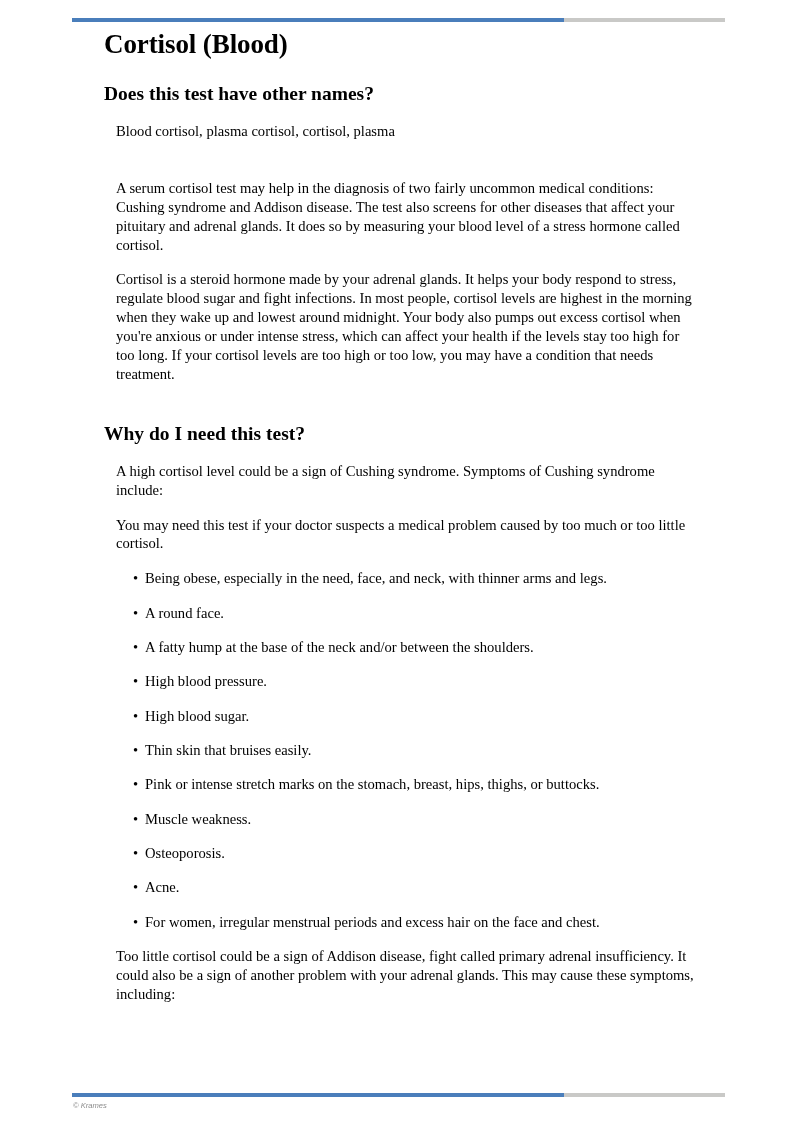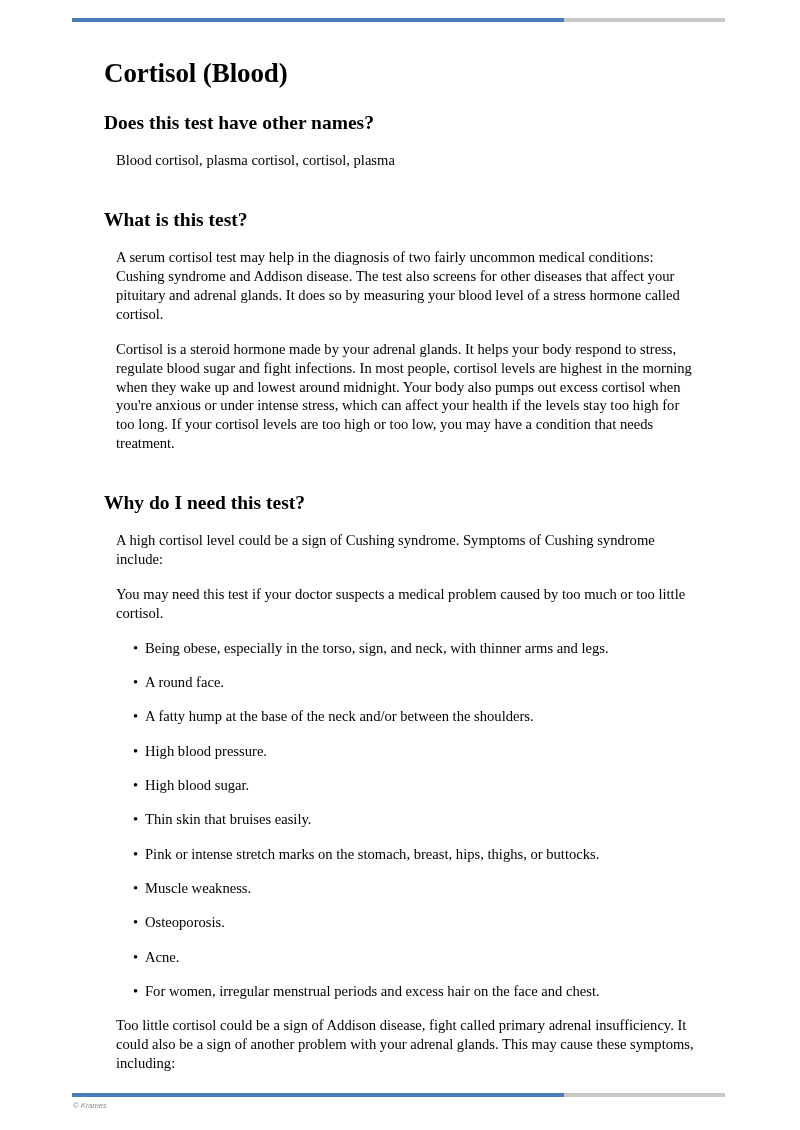--- a/index.html
+++ b/index.html
@@ -43,21 +43,21 @@
   .rule .seg-gray {
     height: 100%;
     flex: 1 1 auto;
     background: #c9c9c7;
   }
 
   
   .content {
     position: absolute;
     left: 104px;
-    top: 58px;
+    top: 29px;
     width: 594px;
   }
 
   h1.doc-title {
     font-size: 27px;
     font-weight: bold;
     line-height: 1.18;
     margin: 0 0 21px 0;
     letter-spacing: -0.1px;
   }
@@ -141,36 +141,35 @@
     <h1 class="doc-title">Cortisol (Blood)</h1>
 
     <div class="section">
       <h2 class="section-heading tight-top">Does this test have other names?</h2>
       <p class="body-text">Blood cortisol, plasma cortisol, cortisol, plasma</p>
     </div>
 
     <div class="gap-before-heading"></div>
 
     <div class="section">
-      <h2 class="section-heading">What is this test?</h2>
       <p class="body-text">A serum cortisol test may help in the diagnosis of two fairly uncommon medical conditions: Cushing syndrome and Addison disease. The test also screens for other diseases that affect your pituitary and adrenal glands. It does so by measuring your blood level of a stress hormone called cortisol.</p>
       <p class="body-text">Cortisol is a steroid hormone made by your adrenal glands. It helps your body respond to stress, regulate blood sugar and fight infections. In most people, cortisol levels are highest in the morning when they wake up and lowest around midnight. Your body also pumps out excess cortisol when you're anxious or under intense stress, which can affect your health if the levels stay too high for too long. If your cortisol levels are too high or too low, you may have a condition that needs treatment.</p>
     </div>
 
     <div class="gap-before-heading"></div>
 
     <div class="section">
       <h2 class="section-heading">Why do I need this test?</h2>
       <p class="body-text">A high cortisol level could be a sign of Cushing syndrome. Symptoms of Cushing syndrome include:</p>
       <p class="body-text">You may need this test if your doctor suspects a medical problem caused by too much or too little cortisol.</p>
 
       <ul class="bullet-list">
         <li>
           <span class="bullet-dot">•</span>
-          <span>Being obese, especially in the torso, sign, and neck, with thinner arms and legs.</span>
+          <span>Being obese, especially in the need, face, and neck, with thinner arms and legs.</span>
         </li>
         <li>
           <span class="bullet-dot">•</span>
           <span>A round face.</span>
         </li>
         <li>
           <span class="bullet-dot">•</span>
           <span>A fatty hump at the base of the neck and/or between the shoulders.</span>
         </li>
         <li>

